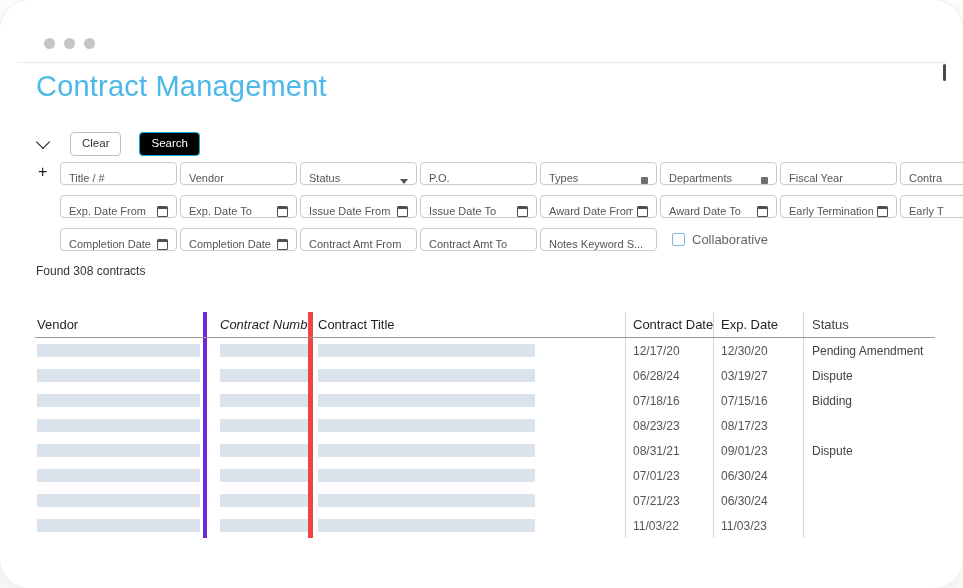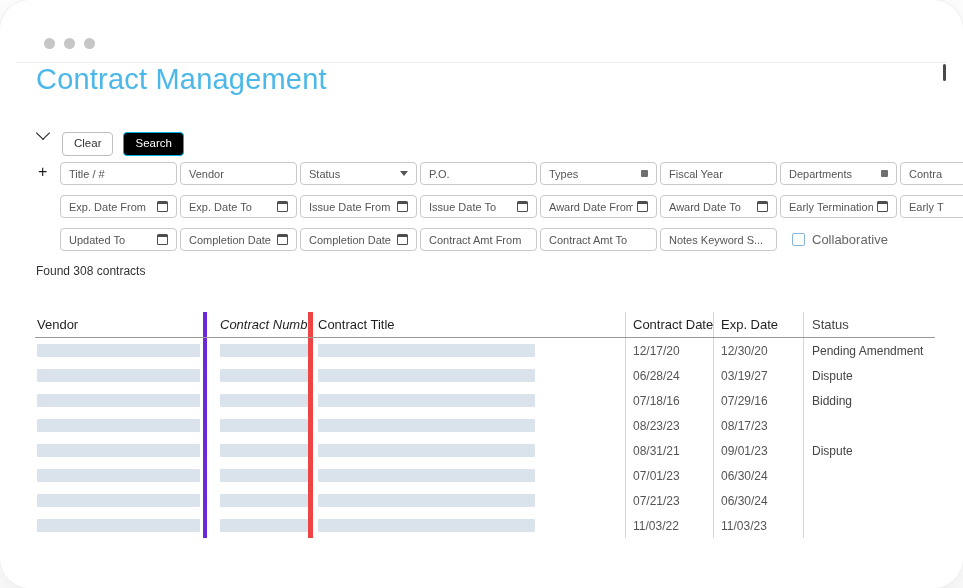--- a/index.html
+++ b/index.html
@@ -4,35 +4,35 @@
 <style>
   html,body{margin:0;padding:0;background:#fdfdfd;font-family:"Liberation Sans",sans-serif;}
   .window{position:relative;width:963px;height:588px;margin:0 auto;background:#fff;border-radius:30px;
           box-shadow:0 0 0 1px #f0f0f0,0 12px 30px rgba(0,0,0,.07);overflow:hidden;}
   
   .dots{position:absolute;top:38px;left:44px;display:flex;gap:9px;}
   .dot{width:11px;height:11px;border-radius:50%;background:#c6c6c6;}
   .separator{position:absolute;top:62px;left:17px;right:17px;border-top:1px solid #eaeaea;}
   .scroll-stub{position:absolute;top:64px;right:17px;width:3px;height:17px;background:#4a4a4a;border-radius:2px;}
   
-  .page-title{position:absolute;top:63px;left:36px;font-size:29px;font-weight:400;color:#4bb8e9;letter-spacing:.2px;}
-  
-  .controls{position:absolute;top:132px;left:36px;display:flex;gap:10px;}
+  .page-title{position:absolute;top:70px;left:36px;font-size:29px;font-weight:400;color:#4bb8e9;letter-spacing:.2px;}
+  
+  .controls{position:absolute;top:132px;left:36px;display:flex;align-items:center;gap:18px;}
   .chev{width:9px;height:9px;border-right:1.6px solid #1c1c1c;border-bottom:1.6px solid #1c1c1c;
         transform:rotate(45deg);margin:-4px 4px 0 2px;cursor:pointer;}
   .btn{font-size:11.5px;border-radius:4px;padding:4px 11px;line-height:1.2;cursor:pointer;
        font-family:"Liberation Sans",sans-serif;}
   .btn-clear{background:#fff;border:1px solid #bfbfbf;color:#333;}
   .btn-search{background:#000000;border:1px solid #00b2e3;color:#fff;}
   
   .plus{position:absolute;top:164px;left:38px;font-size:16px;color:#1c1c1c;line-height:1;cursor:pointer;}
   .filters{position:absolute;top:162px;left:60px;width:1003px;}
   .frow{display:flex;margin-bottom:10px;}
   .field{flex:0 0 auto;width:117px;height:23px;box-sizing:border-box;margin-right:3px;
-         border:1px solid #c9c9c9;border-radius:4px;background:#fff;display:flex;align-items:center;
+         border:1px solid #c9c9c9;border-radius:4px;background:#fff;display:flex;align-items:flex-end;
          padding:0 8px;font-size:11px;color:#555;cursor:text;}
   .field .lbl{flex:1;white-space:nowrap;overflow:hidden;}
   .caret{width:0;height:0;border-left:4px solid transparent;border-right:4px solid transparent;
          border-top:5px solid #555;margin-left:4px;flex:0 0 auto;}
   .sq{width:7px;height:7px;background:#6f6f6f;border-radius:1px;margin-left:4px;flex:0 0 auto;}
   .cal{width:11px;height:11px;box-sizing:border-box;border:1px solid #4e4e4e;border-top:3.5px solid #4e4e4e;
        border-radius:1.5px;margin-left:4px;flex:0 0 auto;}
   .collab{display:flex;align-items:center;margin-left:12px;}
   .cbx{width:13px;height:13px;box-sizing:border-box;border:1px solid #87b6da;border-radius:2px;background:#fff;cursor:pointer;}
   .collab .clabel{font-size:13px;color:#666;margin-left:7px;}
@@ -91,27 +91,27 @@
           <span class="caret"></span>
         </div>
       <div class="field">
           <span class="lbl">P.O.</span>
         </div>
       <div class="field">
           <span class="lbl">Types</span>
           <span class="sq"></span>
         </div>
       <div class="field">
-          <span class="lbl">Fiscal Year</span>
-        </div>
-      <div class="field">
           <span class="lbl">Departments</span>
           <span class="sq"></span>
         </div>
       <div class="field">
+          <span class="lbl">Fiscal Year</span>
+        </div>
+      <div class="field">
           <span class="lbl">Contra</span>
         </div>
     </div>
     <div class="frow">
       <div class="field">
           <span class="lbl">Exp. Date From</span>
           <span class="cal"></span>
         </div>
       <div class="field">
           <span class="lbl">Exp. Date To</span>
@@ -135,24 +135,20 @@
         </div>
       <div class="field">
           <span class="lbl">Early Termination ...</span>
           <span class="cal"></span>
         </div>
       <div class="field">
           <span class="lbl">Early T</span>
         </div>
     </div>
     <div class="frow">
-      <div class="field">
-          <span class="lbl">Updated To</span>
-          <span class="cal"></span>
-        </div>
       <div class="field">
           <span class="lbl">Completion Date ...</span>
           <span class="cal"></span>
         </div>
       <div class="field">
           <span class="lbl">Completion Date To</span>
           <span class="cal"></span>
         </div>
       <div class="field">
           <span class="lbl">Contract Amt From</span>
@@ -214,21 +210,21 @@
       <div class="cell c1">
           <div class="bar"></div>
         </div>
       <div class="cell c2">
           <div class="bar"></div>
         </div>
       <div class="cell c3">
           <div class="bar"></div>
         </div>
       <div class="cell c4">07/18/16</div>
-      <div class="cell c5">07/29/16</div>
+      <div class="cell c5">07/15/16</div>
       <div class="cell c6">Bidding</div>
     </div>
     <div class="trow">
       <div class="cell c1">
           <div class="bar"></div>
         </div>
       <div class="cell c2">
           <div class="bar"></div>
         </div>
       <div class="cell c3">

